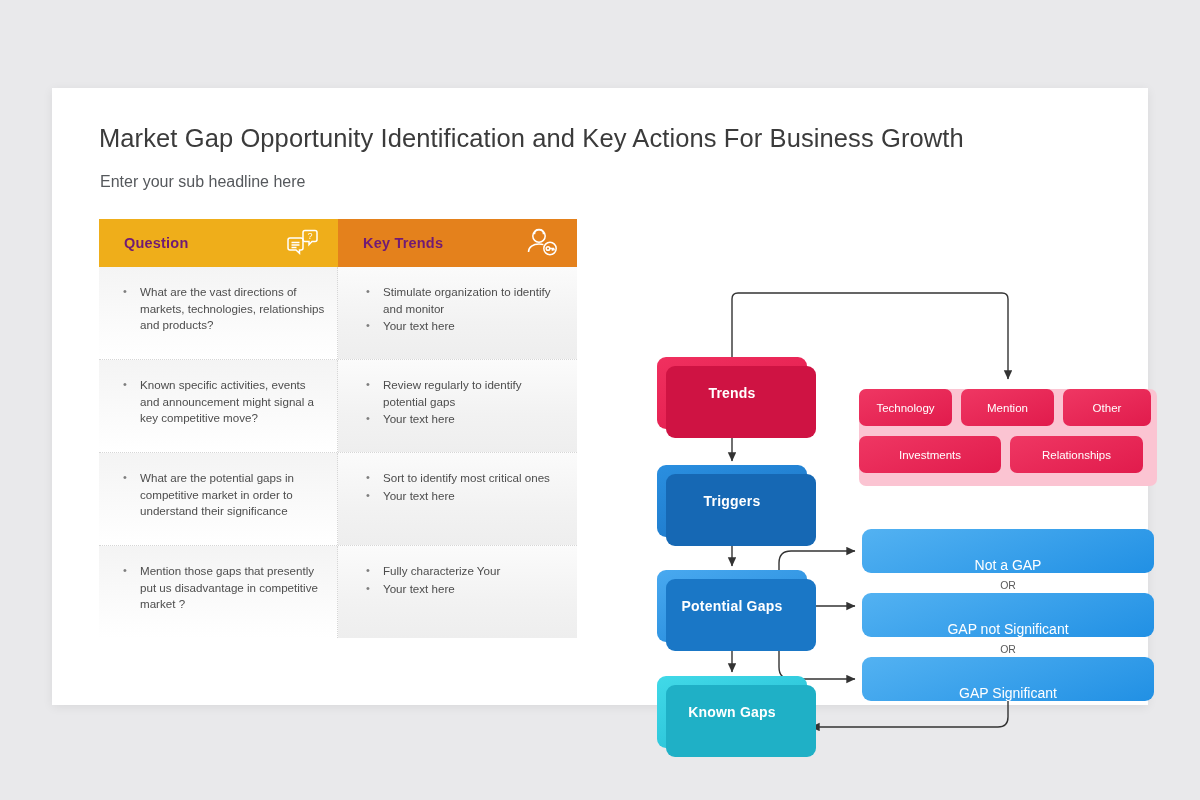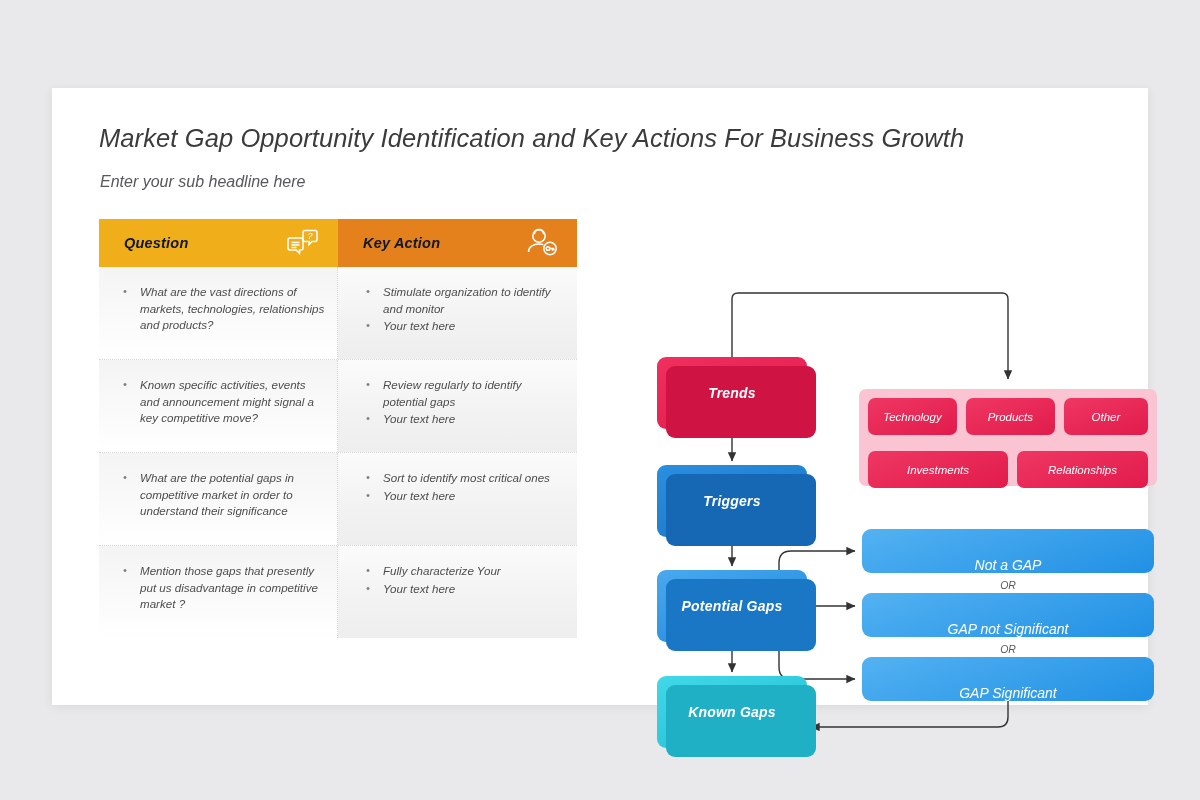--- a/index.html
+++ b/index.html
@@ -10,39 +10,38 @@
     overflow: hidden;
   }
   #stage { position: relative; width: 1200px; height: 800px; }
 
   .slide {
     position: absolute;
     left: 52px; top: 88px;
     width: 1096px; height: 617px;
     background: #ffffff;
     box-shadow: 0 2px 10px rgba(0,0,0,.07);
-    font-style: italic;
   }
 
   .title {
     position: absolute; left: 47px; top: 36px;
     font-size: 25.5px; font-weight: 400; color: #3b3b3b;
     letter-spacing: .1px; white-space: nowrap;
   }
   .subtitle {
     position: absolute; left: 48px; top: 85px;
     font-size: 16px; color: #55585c; font-weight: 400;
   }
 
   
   .table { position: absolute; left: 47px; top: 131px; width: 478px; }
   .thead { display: flex; height: 48px; }
   .th {
     position: relative; display: flex; align-items: center;
-    height: 48px; color: #0f172a;
+    height: 48px; color: #701a75;
   }
   .th.q  { width: 239px; background: #efae1a; }
   .th.ka { width: 239px; background: #e4811c; }
   .th-label {
     font-size: 14.5px; font-weight: bold; letter-spacing: .2px;
     margin-left: 25px;
   }
   .th-icon { position: absolute; right: 18px; top: 7px; }
 
   .trow { display: flex; border-bottom: 1px dotted #d6d6d6; }
@@ -88,24 +87,24 @@
   .n-pgaps::after   { background: #1a77c6; }
   .n-kgaps   { left: 65px; top: 483px; width: 150px; height: 72px;
     background: linear-gradient(160deg,#41d9e8 0%, #22bcd3 100%); }
   .n-kgaps::after   { background: #1fb0c6; }
 
   
   .tagpanel {
     position: absolute; left: 267px; top: 196px;
     width: 298px; height: 97px;
     background: #fbc4d2; border-radius: 7px;
-    padding: 9px; z-index: 3;
+    z-index: 3;
   }
   .tagrow { display: flex; gap: 9px; }
-  .tagrow + .tagrow { margin-top: 16px; align-items: flex-end; }
+  .tagrow + .tagrow { margin-top: 10px; align-items: flex-end; }
   .tag {
     height: 37px; border-radius: 7px;
     background: linear-gradient(160deg,#ef3763 0%, #e11b4c 100%);
     display: flex; align-items: center; justify-content: center;
     color: #fff; font-size: 11.5px;
   }
   .tag.t1 { width: 93px; } .tag.t2 { width: 93px; } .tag.t3 { width: 88px; }
   .tag.t4 { width: 142px; } .tag.t5 { width: 133px; }
 
   
@@ -139,21 +138,21 @@
           <span class="th-icon">
             <svg width="34" height="34" viewBox="0 0 34 34" fill="none" stroke="#ffffff" stroke-width="1.5">
               <path d="M19 4.5h10a2 2 0 0 1 2 2v7a2 2 0 0 1-2 2h-3l-3 3.2V15.5h-4a2 2 0 0 1-2-2v-7a2 2 0 0 1 2-2z"></path>
               <text x="24" y="13" font-size="9" fill="#ffffff" stroke="none" text-anchor="middle" font-family="Liberation Sans, sans-serif">?</text>
               <path d="M4 12h11a2 2 0 0 1 2 2v8a2 2 0 0 1-2 2h-1.5v3.2L10 24H4a2 2 0 0 1-2-2v-8a2 2 0 0 1 2-2z"></path>
               <path d="M5.5 16.5h8M5.5 19h8M5.5 21.5h5"></path>
             </svg>
           </span>
         </div>
         <div class="th ka">
-          <span class="th-label">Key Action</span>
+          <span class="th-label">Key Trends</span>
           <span class="th-icon">
             <svg width="34" height="34" viewBox="0 0 34 34" fill="none" stroke="#ffffff" stroke-width="1.5">
               <circle cx="14" cy="10" r="6.2"></circle>
               <path d="M9.5 8.2c0-3 1.8-4.6 4.5-4.6s4.5 1.6 4.5 4.6"></path>
               <path d="M3.5 26c0-5 4.7-8 10.5-8 1.6 0 3.1.2 4.4.6"></path>
               <circle cx="25" cy="22.5" r="6.2"></circle>
               <circle cx="23" cy="22.5" r="1.8"></circle>
               <path d="M24.8 22.5H29M27.4 22.5v2.3M29 22.5v1.9"></path>
             </svg>
           </span>
@@ -259,21 +258,21 @@
       <div class="node n-kgaps">
         <span>Known Gaps</span>
       </div>
 
       <div class="tagpanel">
         <div class="tagrow">
           <div class="tag t1">
             <span>Technology</span>
           </div>
           <div class="tag t2">
-            <span>Products</span>
+            <span>Mention</span>
           </div>
           <div class="tag t3">
             <span>Other</span>
           </div>
         </div>
         <div class="tagrow">
           <div class="tag t4">
             <span>Investments</span>
           </div>
           <div class="tag t5">

